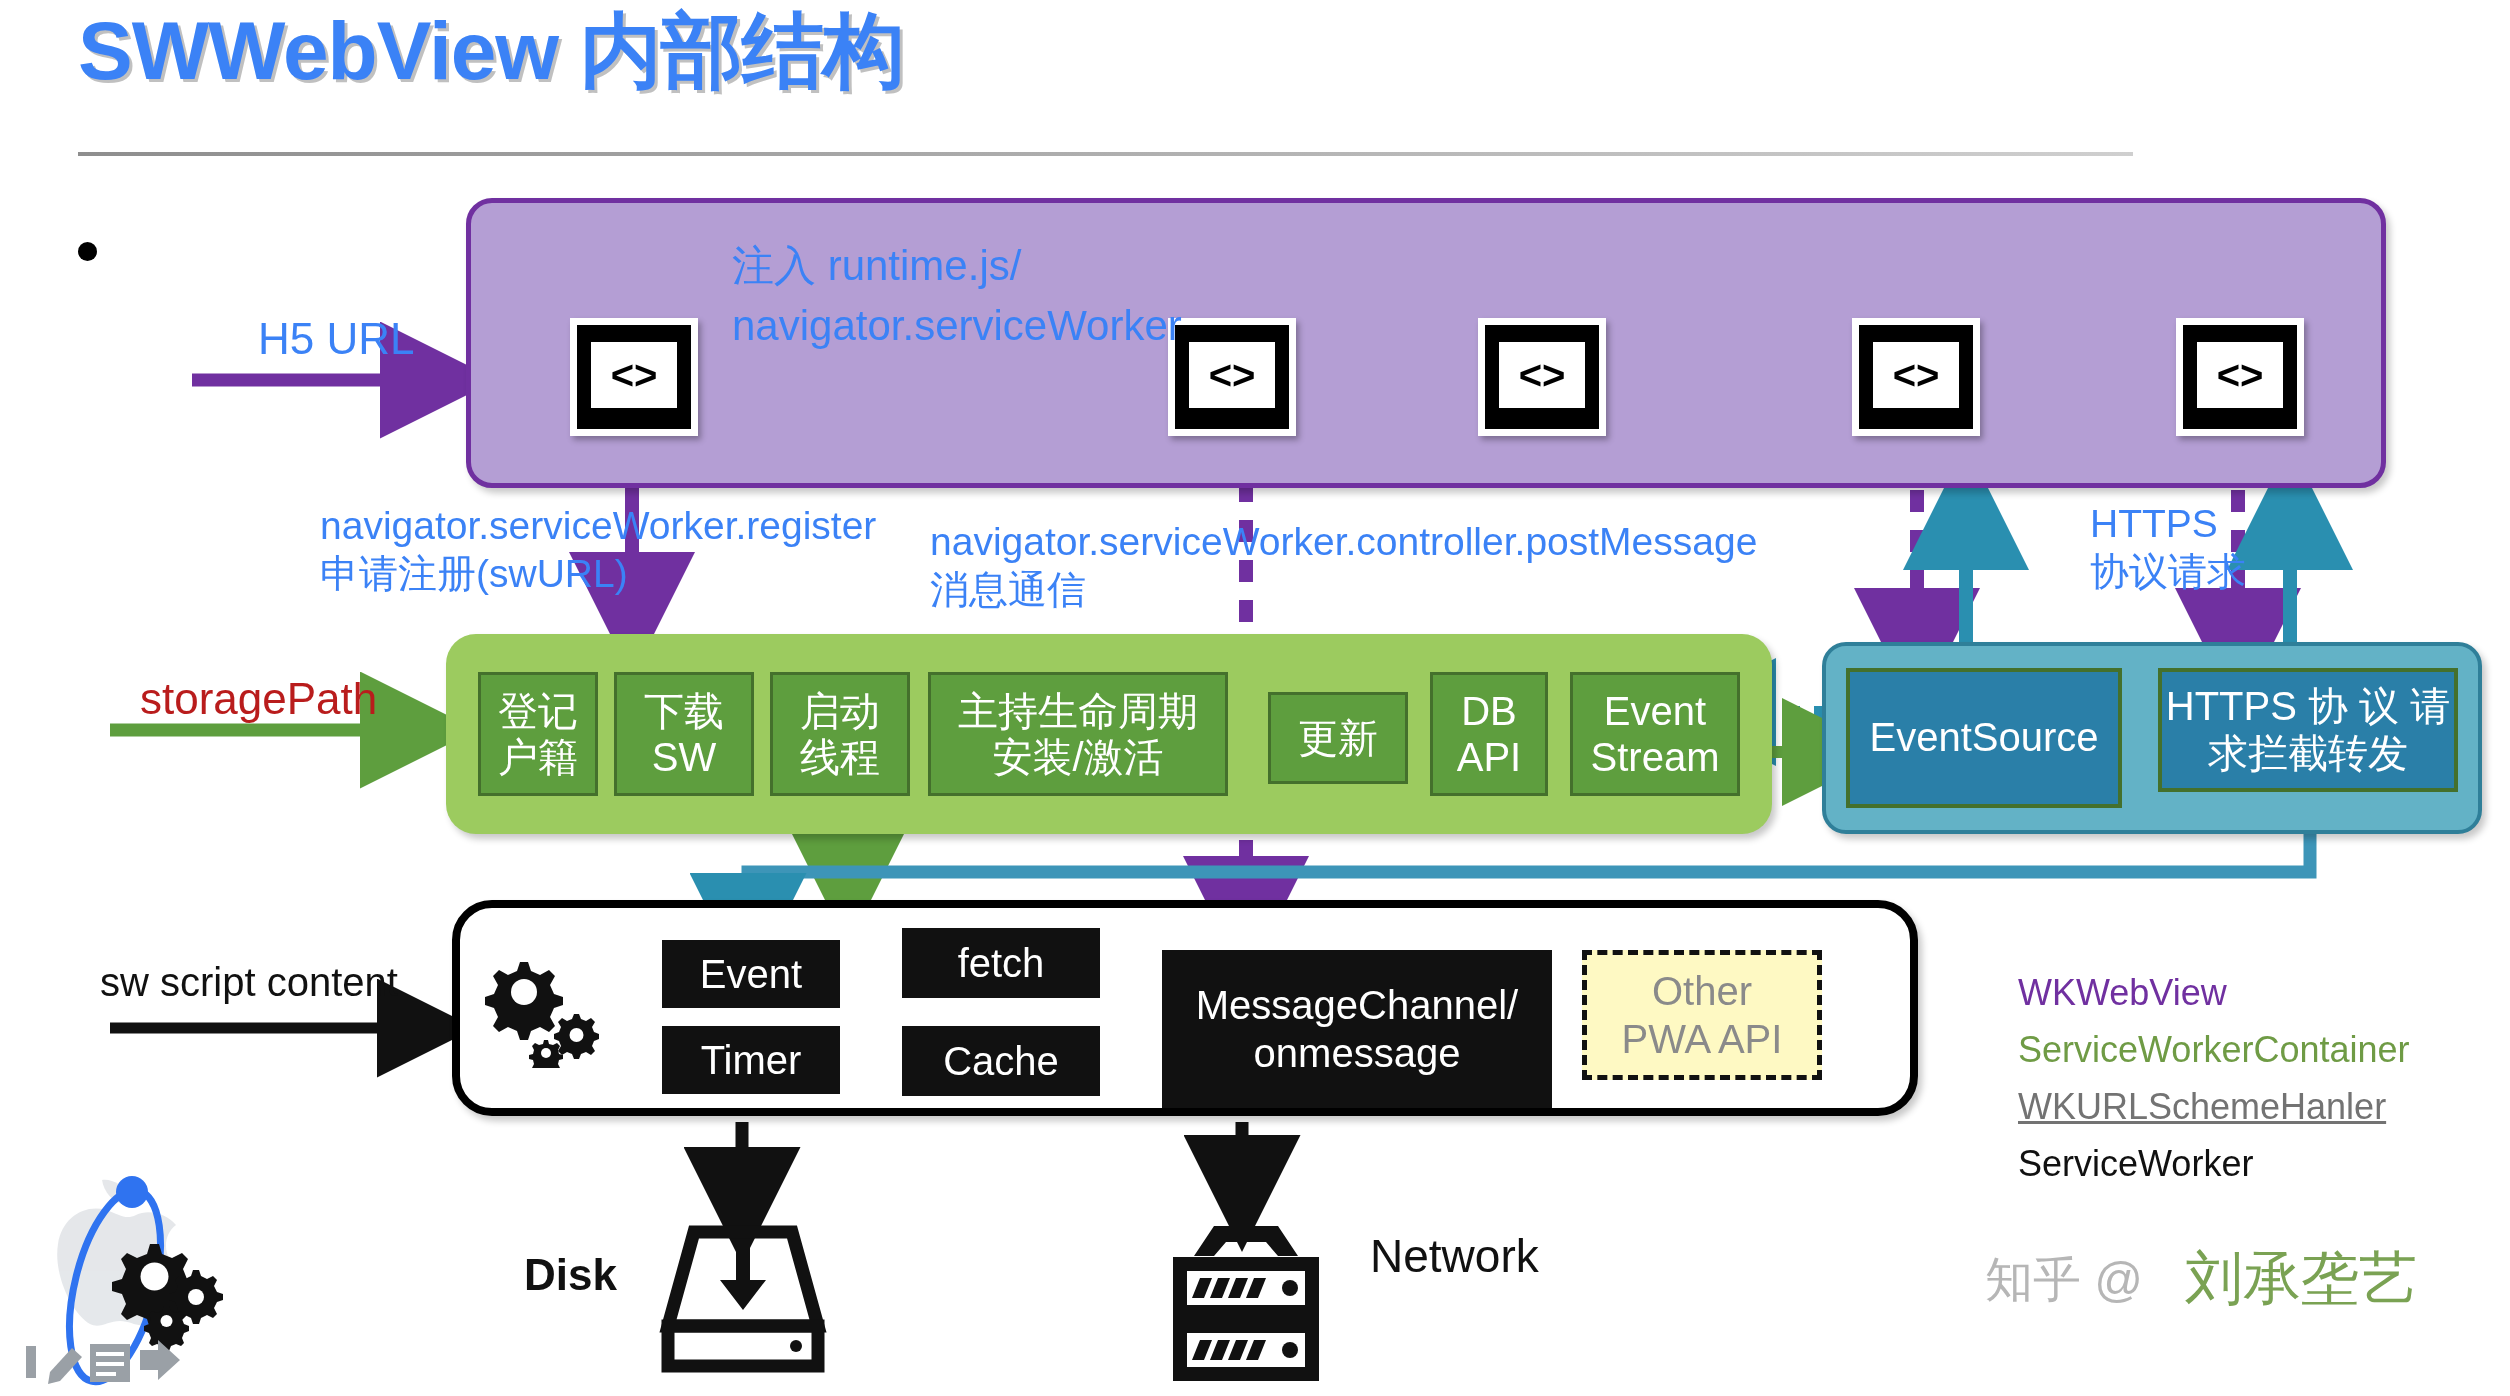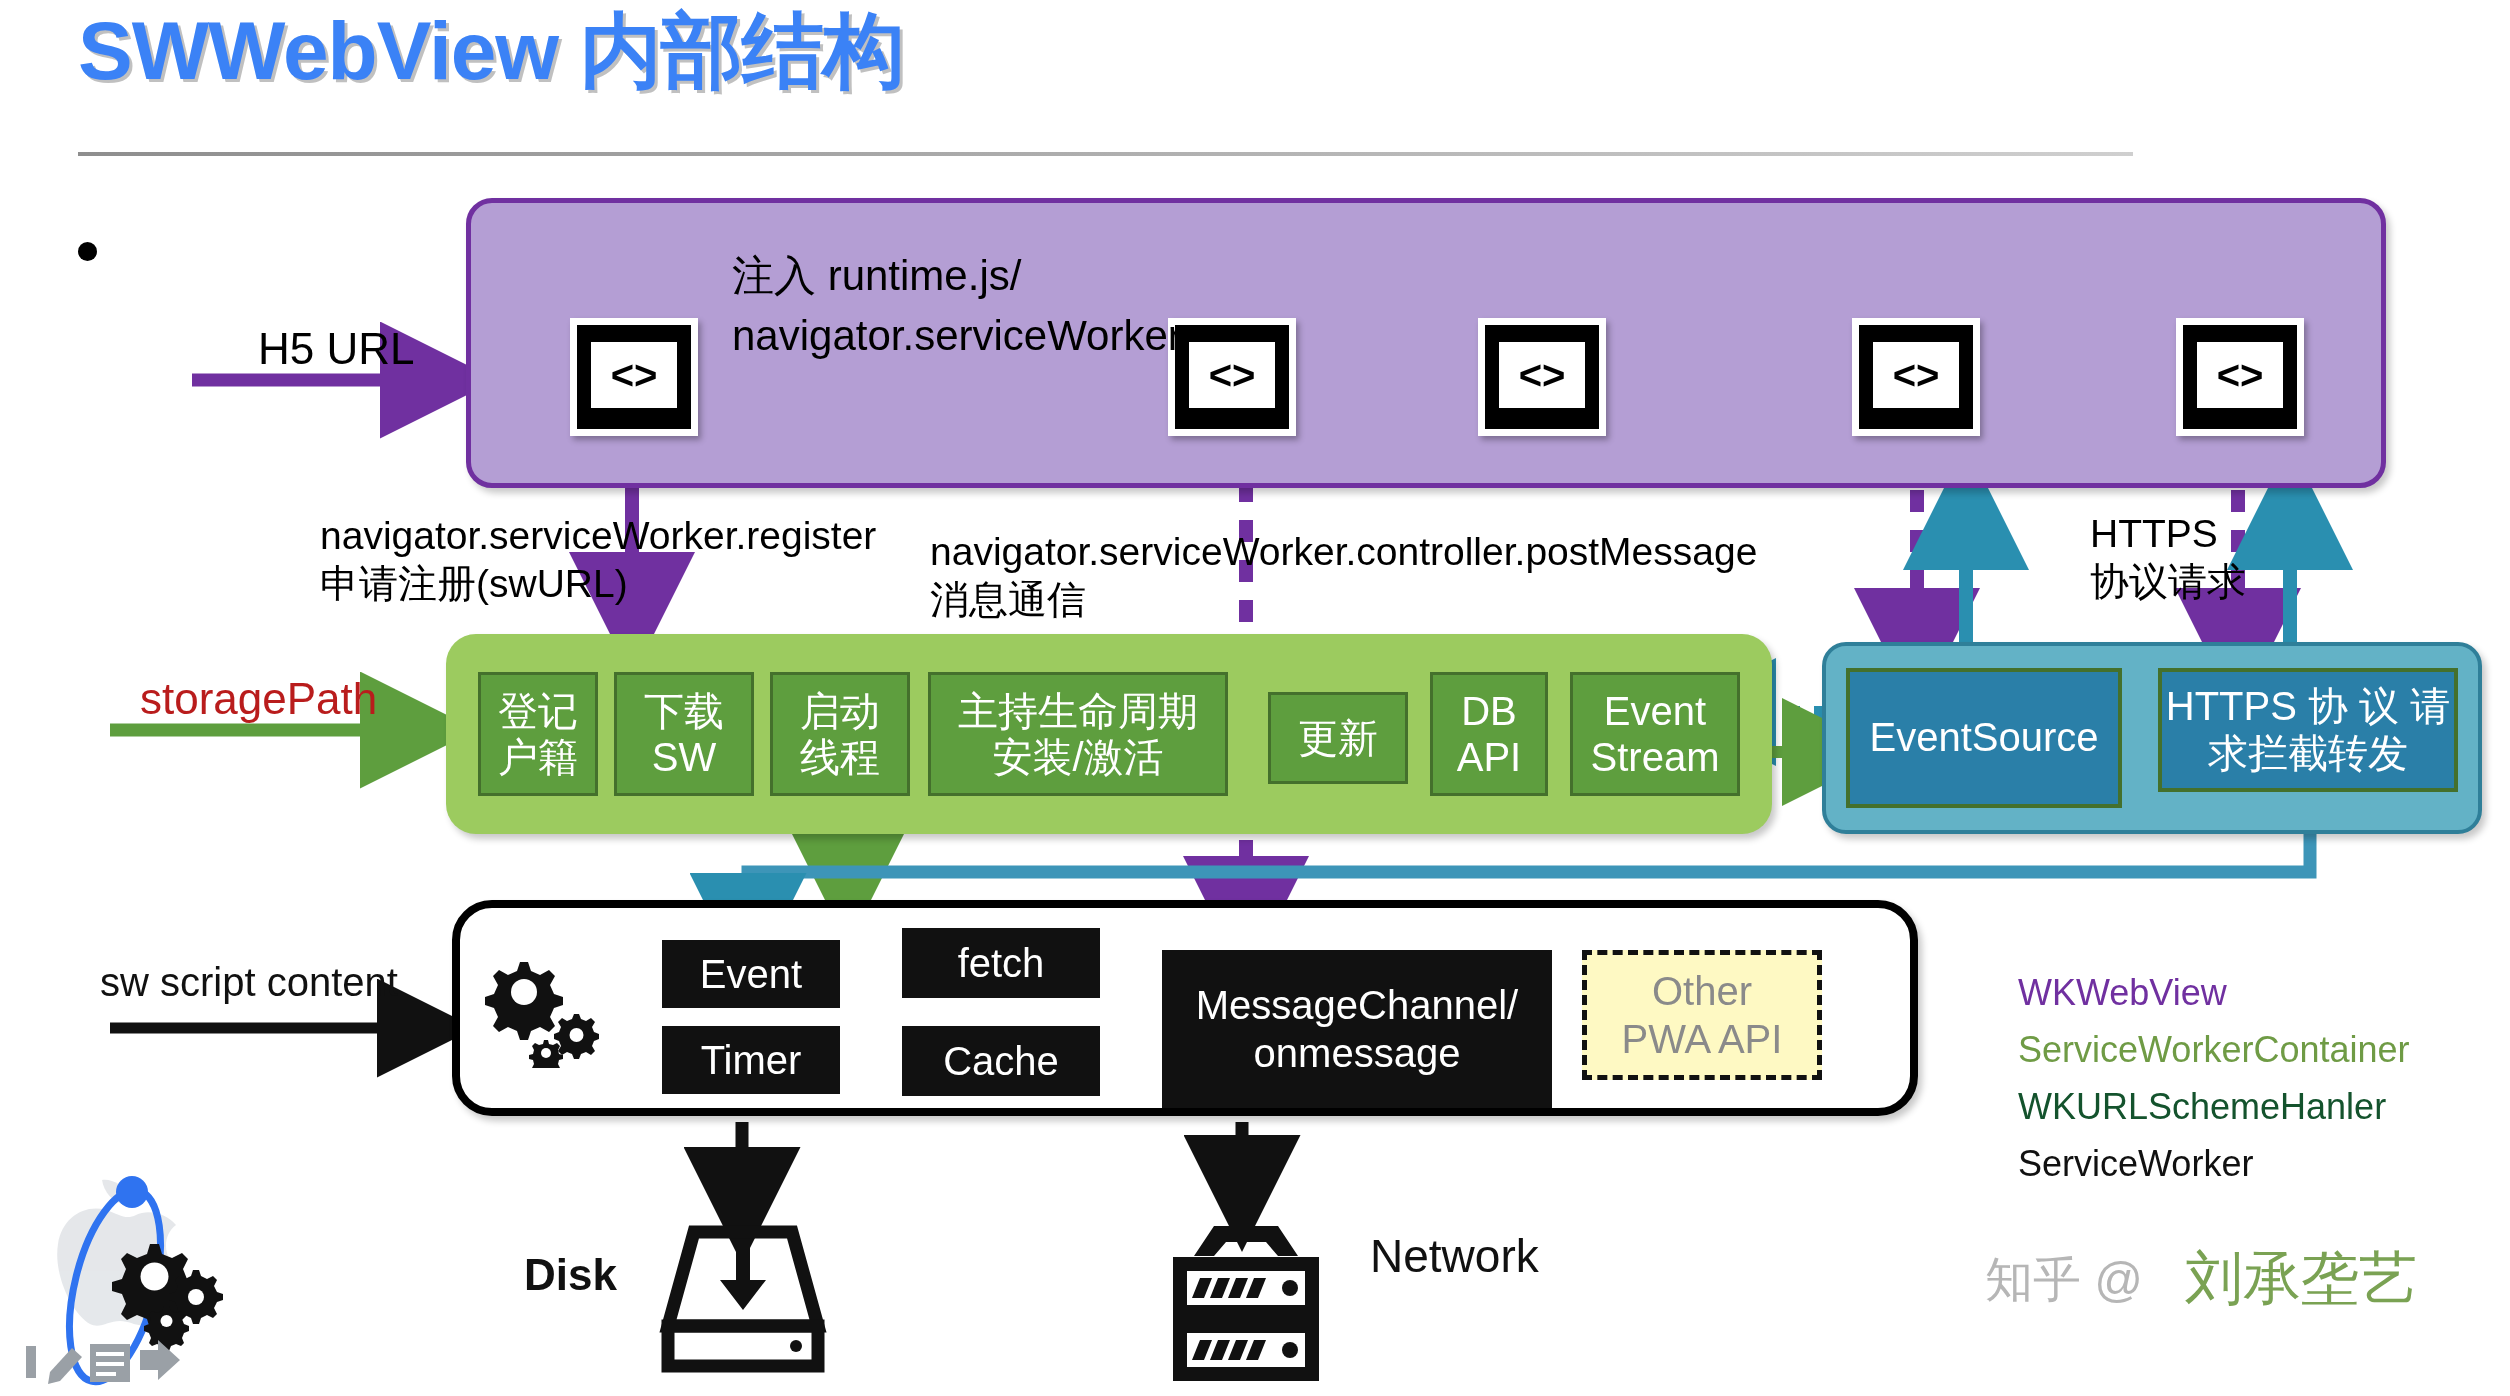--- a/index.html
+++ b/index.html
@@ -89,21 +89,21 @@
     text-align:center;line-height:1.2;font-size:40px;
   }
   .kbox-dashed{
     position:absolute;box-sizing:border-box;background:#fef9c3;
     border:5px dashed #111;color:#8a8a8a;
     display:flex;align-items:center;justify-content:center;
     text-align:center;line-height:1.2;font-size:40px;
   }
 
   
-  .purple-text{color:#000000;margin-top:10px;}
+  .purple-text{color:#3b82f6;}
   .green-text{color:#b91c1c;}
   .black-text{color:#111;}
   .legend-line{position:absolute;font-size:36px;white-space:nowrap;}
 
   
   #wires{position:absolute;left:0;top:0;width:2510px;height:1396px;pointer-events:none;}
 
   
   #wm{position:absolute;left:1985px;top:1248px;font-size:48px;color:#b6b6b6;white-space:nowrap;}
   #wm2{position:absolute;left:2185px;top:1240px;font-size:58px;color:#6f9b45;white-space:nowrap;opacity:.92;}
@@ -353,21 +353,21 @@
       <path d="M52,132 l12,0 l-8,20 l-12,0 z"></path>
     <path d="M70,132 l12,0 l-8,20 l-12,0 z"></path>
       <path d="M88,132 l12,0 l-8,20 l-12,0 z"></path>
     <circle cx="124" cy="142" r="8"></circle>
   </g>
 </svg>
 <div class="lbl black-text" style="left:1370px;top:1228px;font-size:46px;">Network</div>
 
 <div class="legend-line" style="left:2018px;top:972px;color:#7030a0;">WKWebView</div>
 <div class="legend-line" style="left:2018px;top:1029px;color:#6f9b45;">ServiceWorkerContainer</div>
-<div class="legend-line" style="left:2018px;top:1086px;color:#14532d;">WKURLSchemeHanler</div>
+<div class="legend-line" style="left:2018px;top:1086px;color:#737373;text-decoration:underline;">WKURLSchemeHanler</div>
 <div class="legend-line" style="left:2018px;top:1143px;color:#111111;">ServiceWorker</div>
 
 <div id="wm">知乎 @</div>
 <div id="wm2">刘承垄艺</div>
 
 <svg id="corner-logo" viewBox="0 0 230 230">
   <g opacity="0.45">
     <path d="M120,40 c-6,-14 -20,-20 -28,-18 c2,12 10,22 22,24 z" fill="#c6cbd2"></path>
     <path d="M96,52 c-22,-6 -44,8 -48,34 c-5,30 14,70 32,80 c10,5 18,-3 30,-3 c12,0 18,8 30,2 c16,-8 32,-40 32,-52 c-18,-8 -22,-34 -6,-46 c-10,-12 -28,-16 -40,-10 c-10,5 -16,0 -30,-5 z" fill="#c6cbd2"></path>
   </g>

